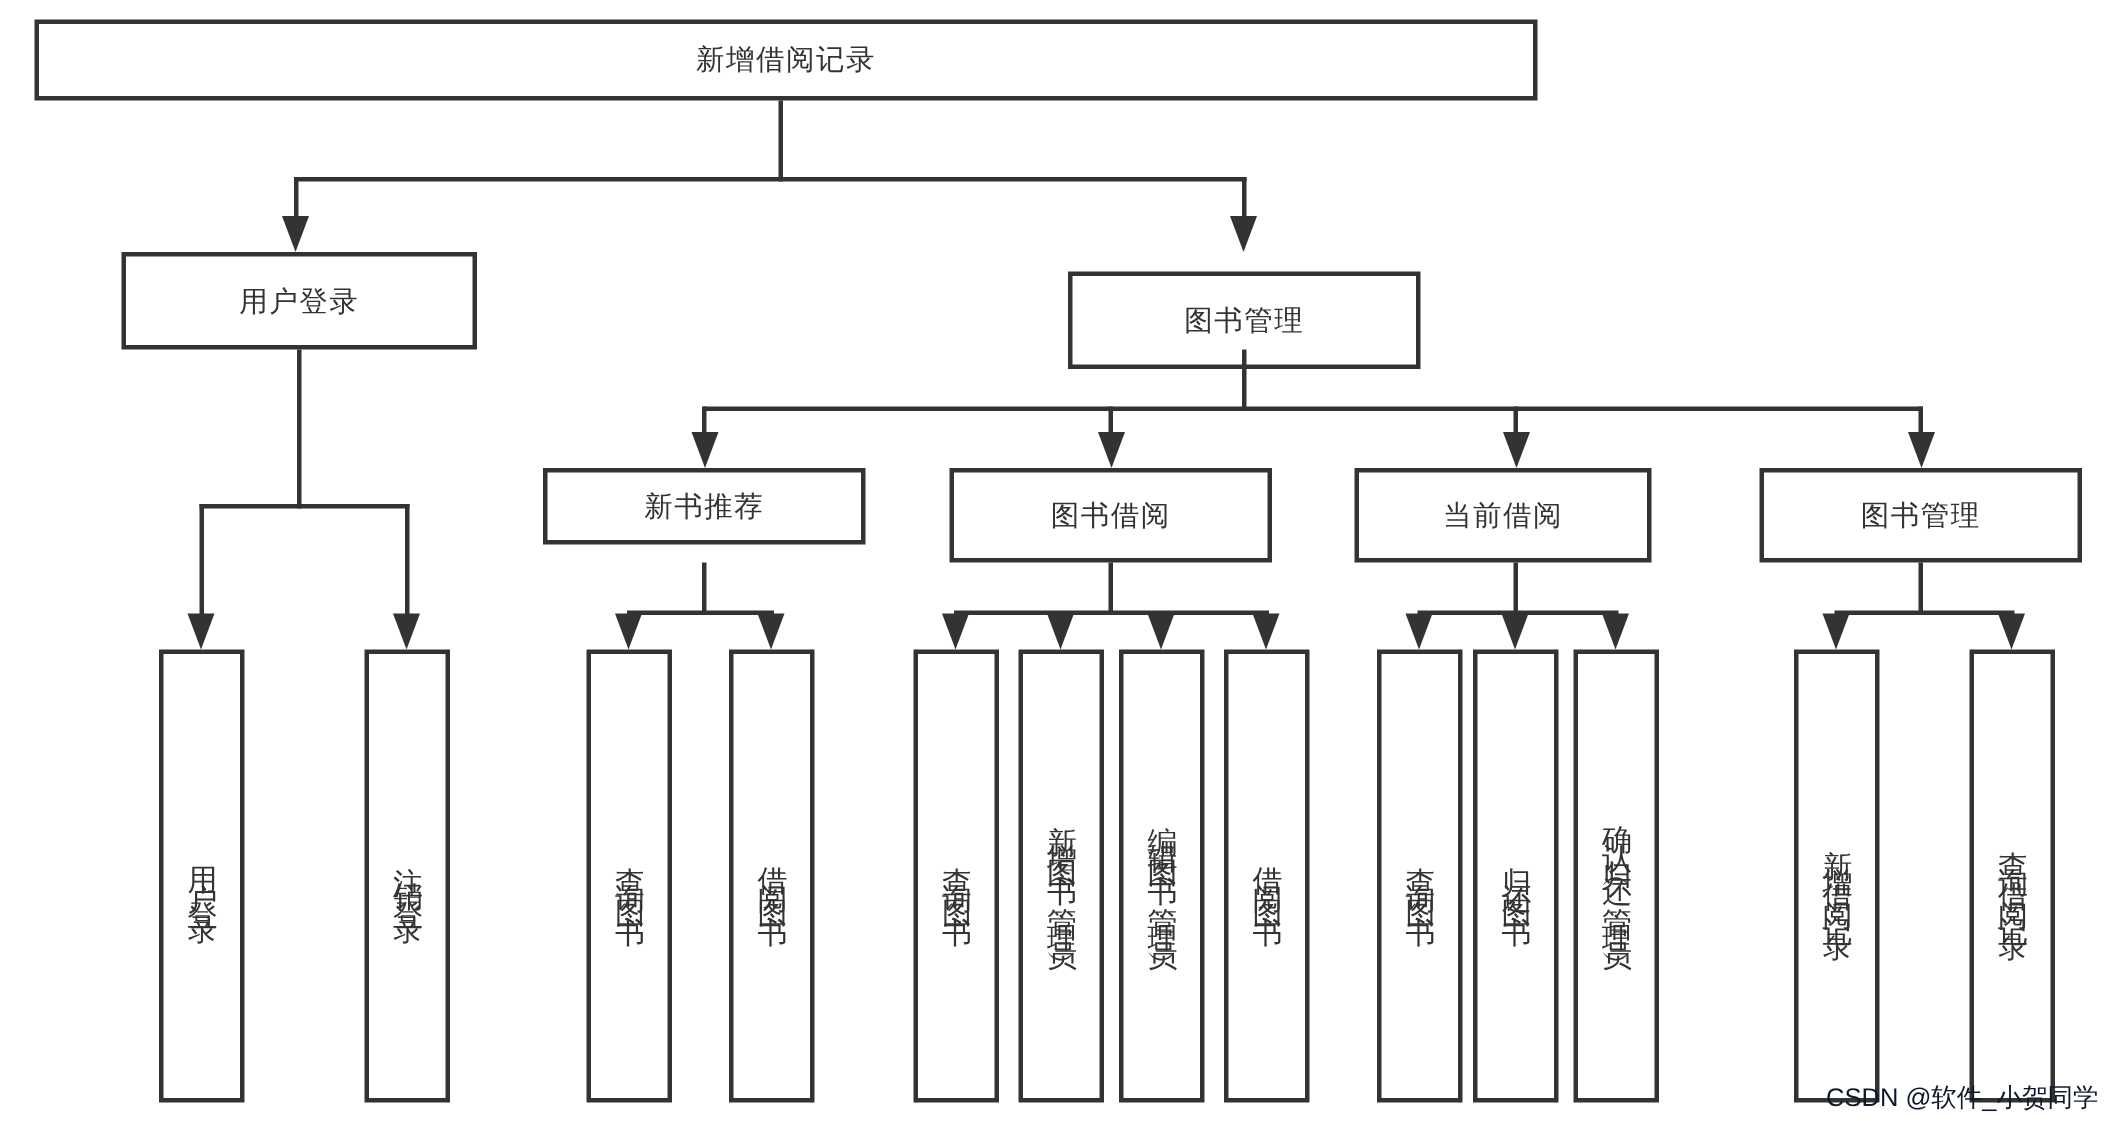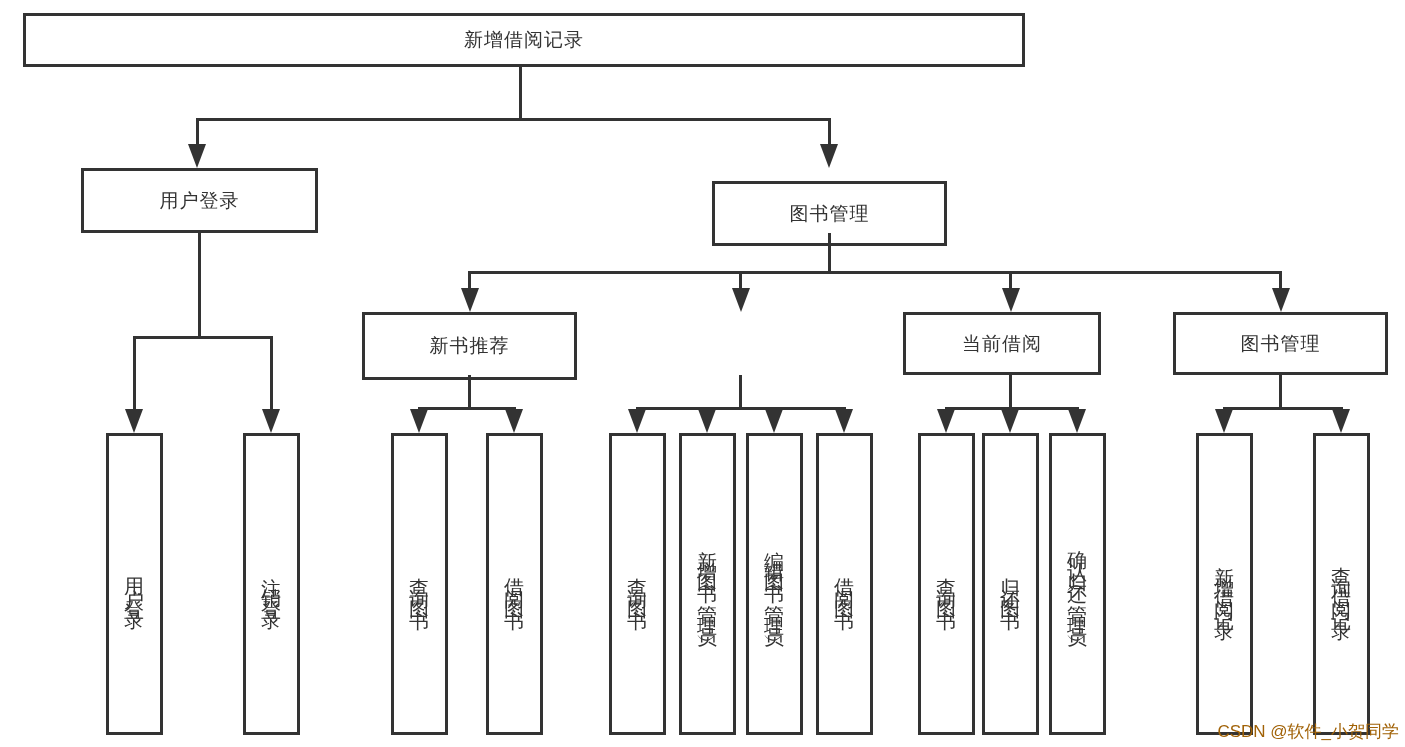--- a/index.html
+++ b/index.html
@@ -54,21 +54,21 @@
     height: 0;
     border-left: 9px solid transparent;
     border-right: 9px solid transparent;
     border-top: 24px solid #333333;
   }
   .watermark {
     position: absolute;
     right: 6px;
     bottom: 4px;
     font-size: 17px;
-    color: #a16207;
+    color: #0f172a;
     z-index: 5;
     white-space: nowrap;
   }
 </style>
 </head>
 <body>
 
 <div class="canvas">
 
   <div class="box" style="left:23px; top:13px; width:1002px; height:54px;">
@@ -100,22 +100,25 @@
   <div class="hline" style="left:469px; top:271px; width:813px;"></div>
   <div class="vline" style="left:468px; top:271px; height:19px;"></div>
   <div class="vline" style="left:739px; top:271px; height:19px;"></div>
   <div class="vline" style="left:1009px; top:271px; height:19px;"></div>
   <div class="vline" style="left:1279px; top:271px; height:19px;"></div>
   <div class="arrow" style="left:461px; top:288px;"></div>
   <div class="arrow" style="left:732px; top:288px;"></div>
   <div class="arrow" style="left:1002px; top:288px;"></div>
   <div class="arrow" style="left:1272px; top:288px;"></div>
 
-  <div class="box" style="left:362px; top:312px; width:215px; height:68px;">
+  <div class="box" style="left:362px; top:312px; width:215px; height:51px;">
     <span class="hlabel">新书推荐</span>
+  </div>
+  <div class="box" style="left:633px; top:312px; width:215px; height:63px;">
+    <span class="hlabel">图书借阅</span>
   </div>
   <div class="box" style="left:903px; top:312px; width:198px; height:63px;">
     <span class="hlabel">当前借阅</span>
   </div>
   <div class="box" style="left:1173px; top:312px; width:215px; height:63px;">
     <span class="hlabel">图书管理</span>
   </div>
 
   <div class="vline" style="left:468px; top:375px; height:35px;"></div>
   <div class="hline" style="left:418px; top:407px; width:98px;"></div>

